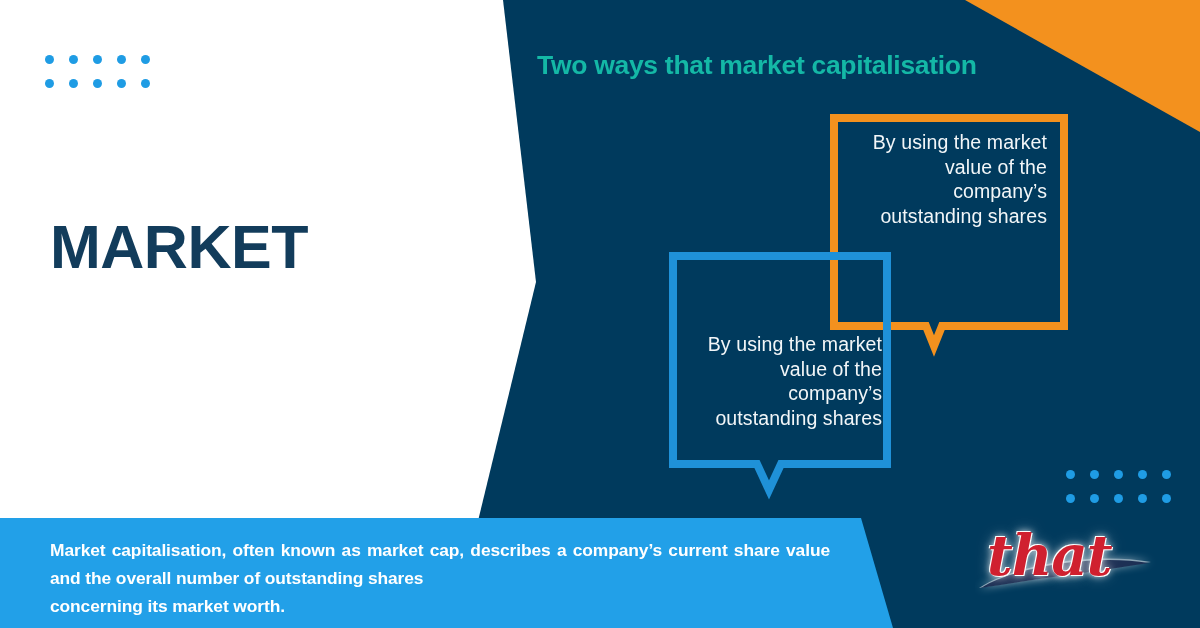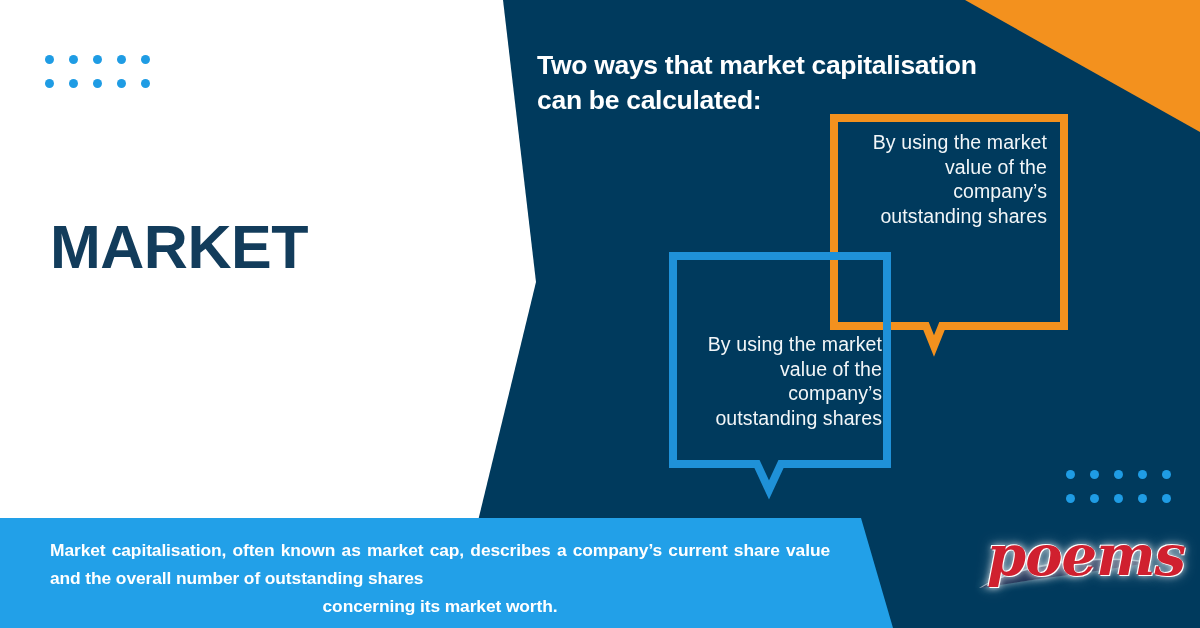--- a/index.html
+++ b/index.html
@@ -23,21 +23,21 @@
   
   #title-block{
     position:absolute;left:50px;top:210px;width:460px;
     color:#123c5b;font-weight:bold;font-size:61px;line-height:1.22;
     letter-spacing:-0.5px;
   }
 
   
   #heading-block{
     position:absolute;left:537px;top:48px;width:530px;
-    color:#ffffff;font-weight:bold;font-size:26.5px;line-height:1.32;
+    color:#14b8a6;font-weight:bold;font-size:26.5px;line-height:1.32;
     letter-spacing:-0.3px;
   }
 
   
   .callout{position:absolute;}
   .callout .bubble-svg{position:absolute;left:0;top:0;}
   .callout .callout-text{
     position:absolute;color:#f2f6f8;font-size:19.5px;line-height:1.26;
     letter-spacing:0.1px;
     text-align:right;
@@ -49,21 +49,21 @@
   #callout-blue{left:669px;top:252px;width:228px;height:250px;}
   #callout-blue .callout-text{left:33px;top:80px;width:180px;}
 
   
   #bottom-banner{position:absolute;left:0;top:518px;width:900px;height:110px;}
   #banner-text{
     position:absolute;left:50px;top:536px;width:780px;
     color:#ffffff;font-weight:bold;font-size:17.4px;line-height:1.62;
     text-align:justify;letter-spacing:-0.1px;
   }
-  #banner-text .last-line{display:block;text-align:center;}
+  #banner-text .last-line{display:block;text-align:left;}
 
   
   #logo-poems{position:absolute;left:975px;top:518px;width:200px;height:96px;}
   #logo-poems .logo-word{
     position:absolute;left:12px;top:4px;
     font-family:"DejaVu Serif", serif;
     font-style:italic;font-weight:bold;font-size:56px;
     color:#d0202f;
     letter-spacing:-1px;
     text-shadow:0 0 7px rgba(255,255,255,0.85), 0 0 14px rgba(255,255,255,0.5),
@@ -96,21 +96,20 @@
     <span class="dot"></span>
     <span class="dot"></span>
   </div>
 
   <div id="title-block">
     <div>MARKET</div>
   </div>
 
   <div id="heading-block">
     <div>Two ways that market capitalisation</div>
-    <div>can be calculated:</div>
   </div>
 
   <div id="callout-orange" class="callout">
     <svg class="bubble-svg" width="244" height="248" viewBox="0 0 244 248">
       <path d="M4,4 H234 V212 H112 L104,232 L96,212 H4 Z" fill="none" stroke="#f3911e" stroke-width="8" stroke-linejoin="miter" stroke-linecap="butt"></path>
     </svg>
     <div class="callout-text">By using the market value of the company’s outstanding shares</div>
   </div>
 
   <div id="callout-blue" class="callout">
@@ -148,16 +147,16 @@
           <feGaussianBlur stdDeviation="4" result="b"></feGaussianBlur>
           <feMerge>
             <feMergeNode in="b"></feMergeNode>
             <feMergeNode in="SourceGraphic"></feMergeNode>
           </feMerge>
         </filter>
       </defs>
       <path d="M4,70 C40,46 120,34 176,44 C126,52 52,62 4,70 Z" fill="#ffffff" opacity="0.55" filter="url(#glow)"></path>
       <path d="M6,70 C42,48 120,36 174,45 C124,53 54,62 6,70 Z" fill="#1d3055"></path>
     </svg>
-    <div class="logo-word">poems</div>
+    <div class="logo-word">that</div>
   </div>
 
 </div>
 
 </body></html>

